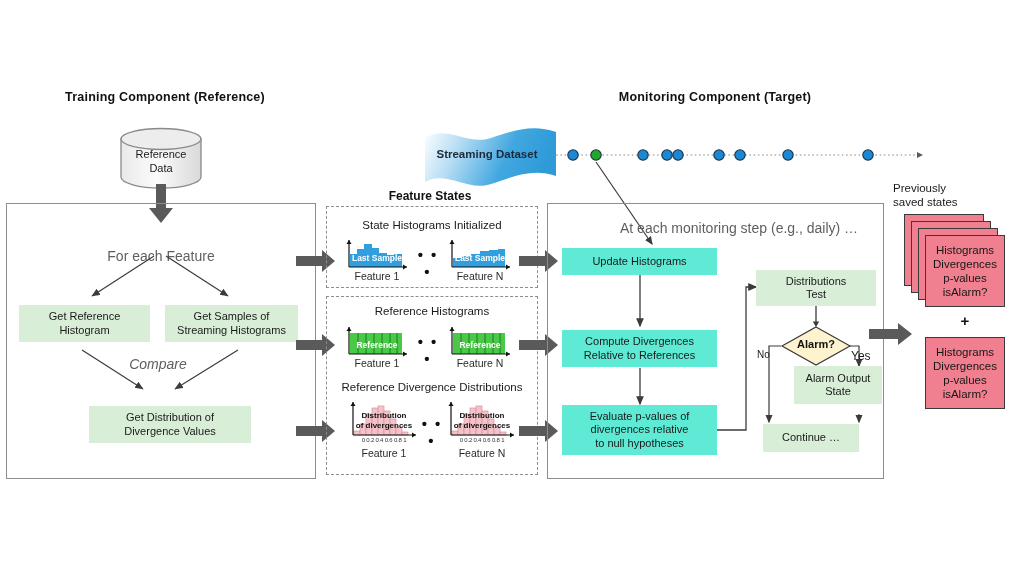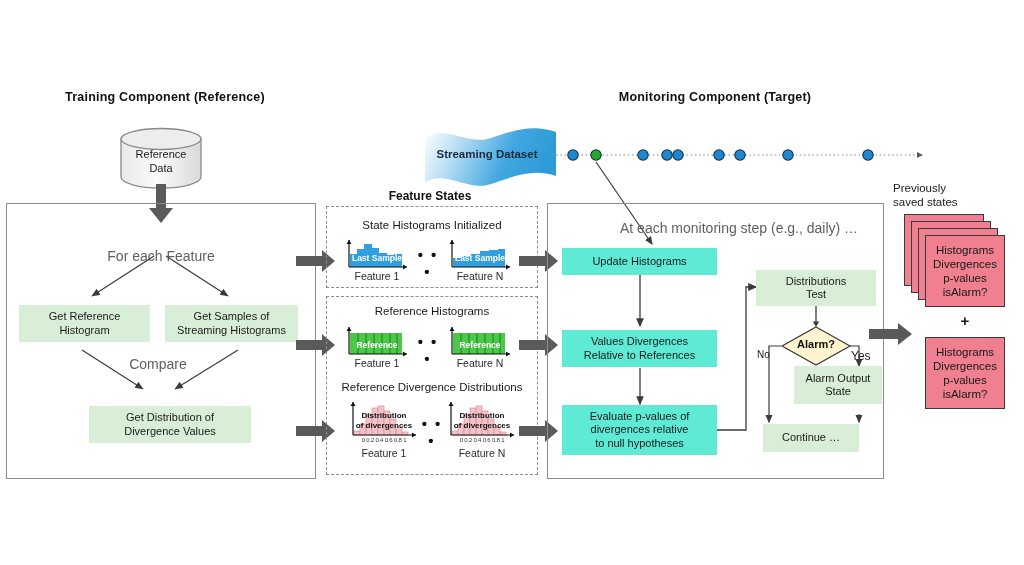--- a/index.html
+++ b/index.html
@@ -87,21 +87,21 @@
     </span>
   </div>
 
   <div class="abs grnbox" style="left:165px;top:305px;width:133px;height:37px;">
     <span>
       <span>Get Samples of</span><br>
       <span>Streaming Histograms</span>
     </span>
   </div>
 
-  <div class="abs greytext" style="left:113px;top:356px;width:90px;text-align:center;">Compare</div>
+  <div class="abs greytext" style="left:113px;top:356px;width:90px;text-align:center;font-style:italic;">Compare</div>
 
   <div class="abs" style="left:75px;top:348px;width:170px;height:50px;">
     <svg width="170" height="50" viewBox="0 0 170 50">
       <defs>
         <marker id="ah2" markerWidth="8" markerHeight="8" refX="6.5" refY="3" orient="auto">
           <path d="M0,0 L7,3 L0,6 z" fill="#3b3b3b"></path>
         </marker>
       </defs>
       <line x1="7" y1="2" x2="68" y2="41" stroke="#3b3b3b" stroke-width="1.2" marker-end="url(#ah2)"></line>
       <line x1="163" y1="2" x2="100" y2="41" stroke="#3b3b3b" stroke-width="1.2" marker-end="url(#ah2)"></line>
@@ -339,21 +339,21 @@
   </div>
 
   <div class="abs solidpanel" style="left:547px;top:203px;width:337px;height:276px;"></div>
 
   <div class="abs greytext" style="left:620px;top:220px;width:240px;">At each monitoring step (e.g., daily) …</div>
 
   <div class="abs purbox" style="left:562px;top:248px;width:155px;height:27px;">Update Histograms</div>
 
   <div class="abs purbox" style="left:562px;top:330px;width:155px;height:37px;">
     <span>
-      <span>Values Divergences</span><br>
+      <span>Compute Divergences</span><br>
       <span>Relative to References</span>
     </span>
   </div>
 
   <div class="abs purbox" style="left:562px;top:405px;width:155px;height:50px;">
     <span>
       <span>Evaluate p-values of</span><br>
       <span>divergences relative</span><br>
       <span>to null hypotheses</span>
     </span>

